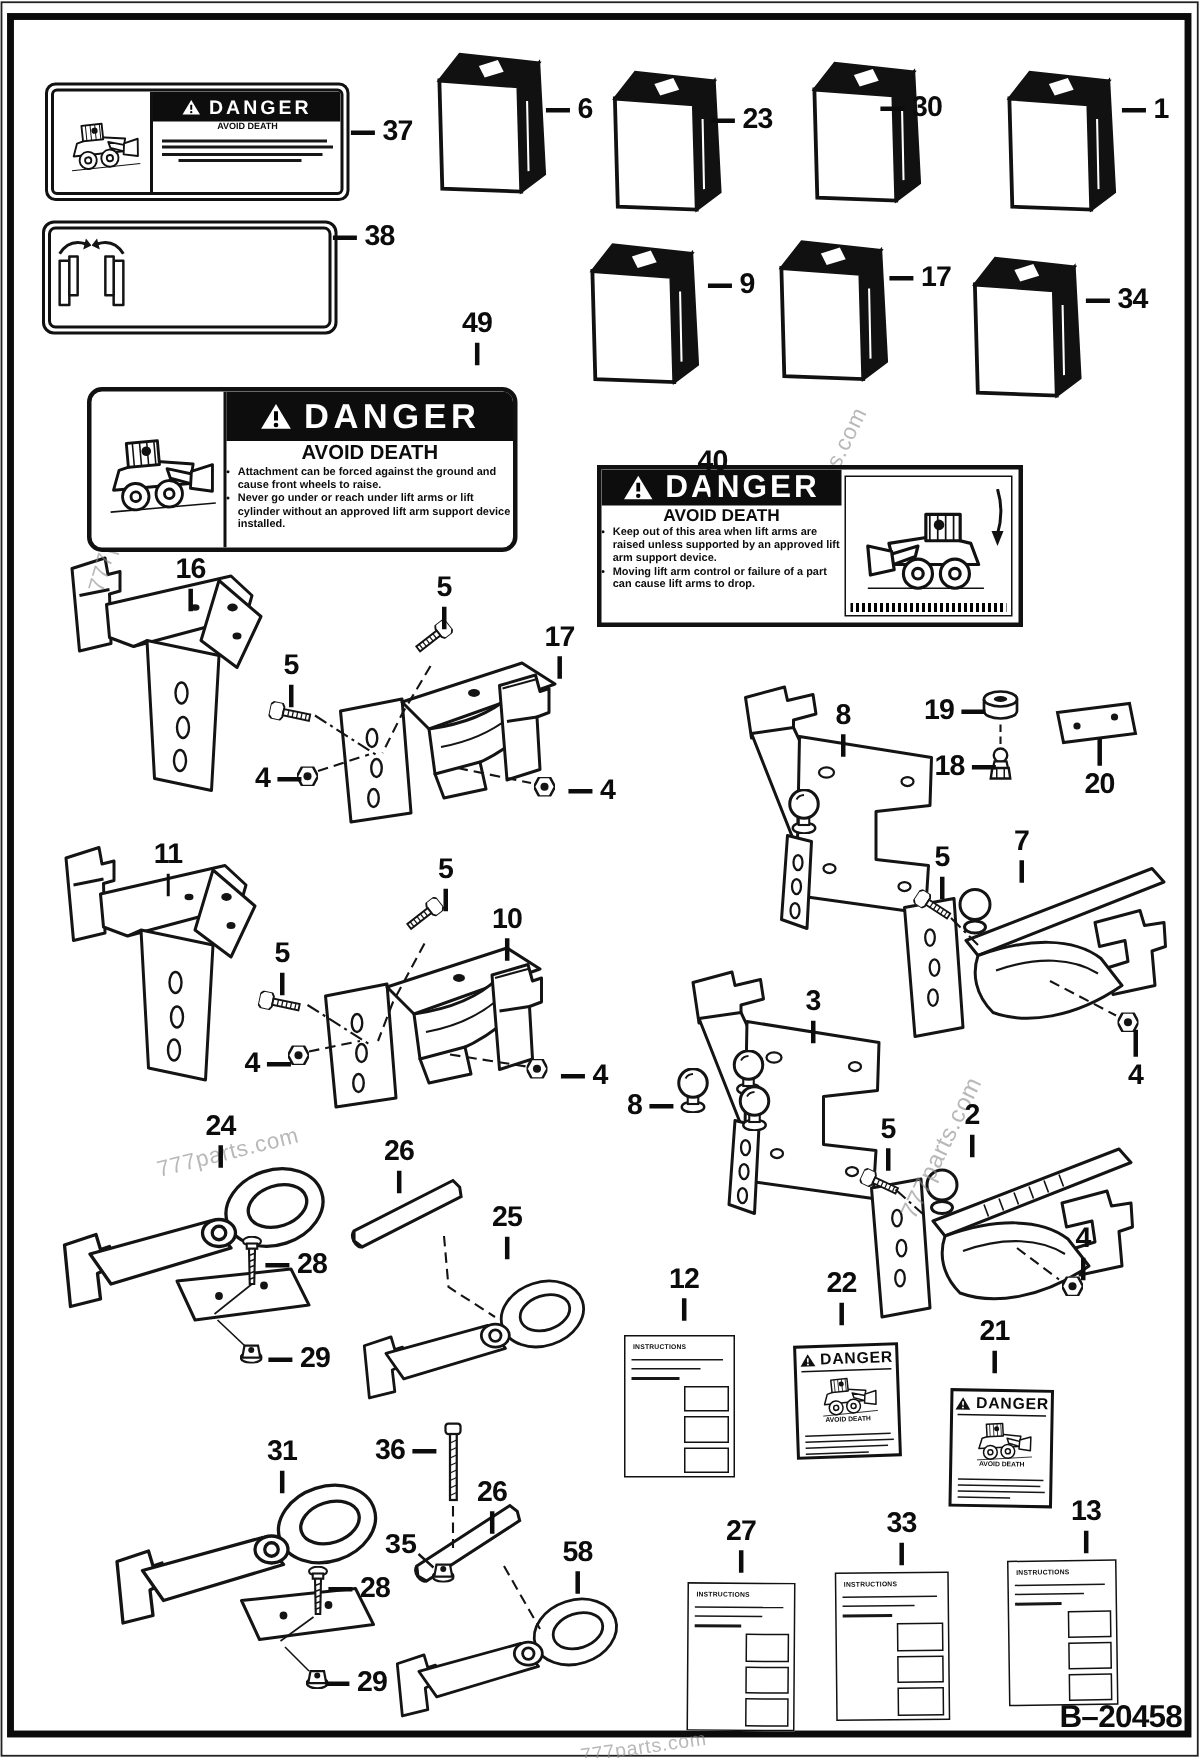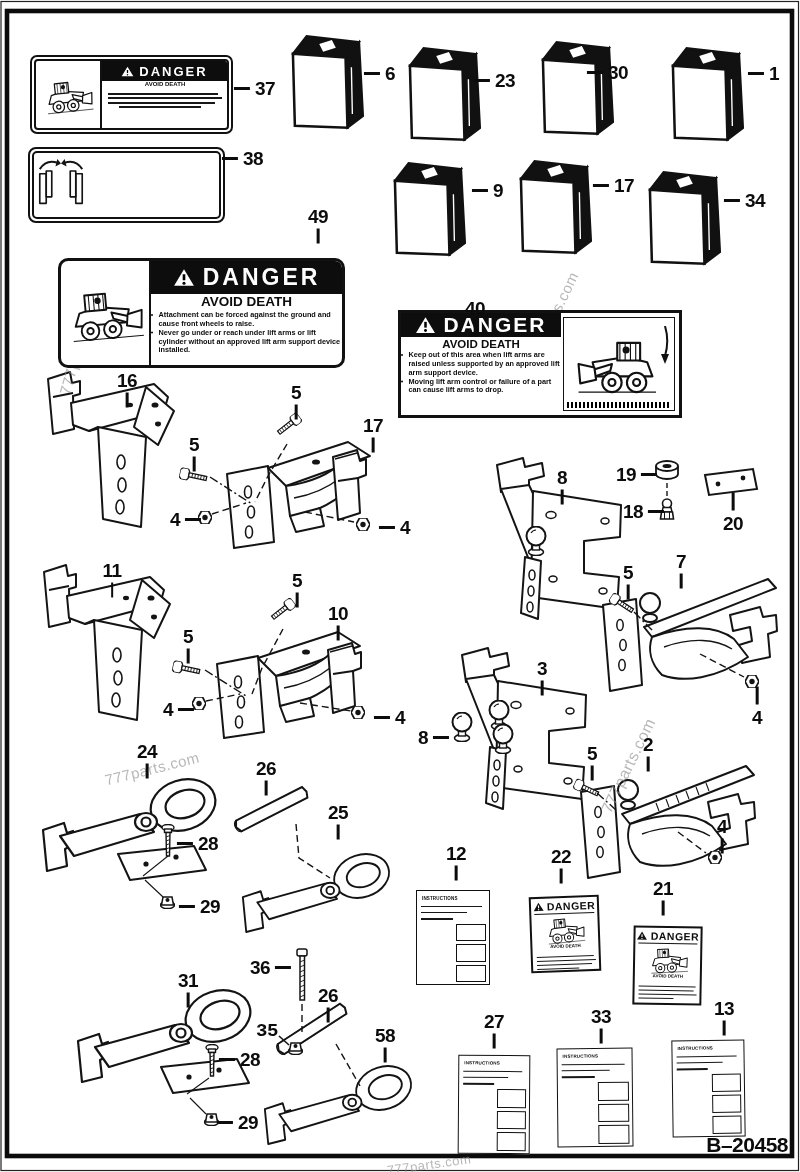--- a/index.html
+++ b/index.html
@@ -729,21 +729,21 @@
       <div class="callout below" style="left: 542px; top: 668px;">3</div>
       <div class="callout right" style="left: 423px; top: 737px;">8</div>
       <div class="callout below" style="left: 592px; top: 753px;">5</div>
       <div class="callout below" style="left: 648px; top: 744px;">2</div>
       <div class="callout below" style="left: 722px; top: 826px;">4</div>
       <div class="callout below" style="left: 147px; top: 751px; text-align: right;">24</div>
       <div class="callout below" style="left: 266px; top: 768px;">26</div>
       <div class="callout left" style="left: 208px; top: 843px;">28</div>
       <div class="callout below" style="left: 338px; top: 812px;">25</div>
       <div class="callout left" style="left: 210px; top: 906px;">29</div>
-      <div class="callout below" style="left: 188px; top: 968px; margin-top: 12px;">31</div>
+      <div class="callout below" style="left: 188px; top: 968px;">31</div>
       <div class="callout right" style="left: 260px; top: 967px;">36</div>
       <div class="callout below" style="left: 328px; top: 995px;">26</div>
       <div class="callout" style="left: 267px; top: 1031px; font-family: Liberation Mono, monospace;">35</div>
       <div class="callout left" style="left: 250px; top: 1059px;">28</div>
       <div class="callout below" style="left: 385px; top: 1035px;">58</div>
       <div class="callout left" style="left: 248px; top: 1122px;">29</div>
       <div class="callout below" style="left: 456px; top: 853px;">12</div>
       <div class="callout below" style="left: 561px; top: 856px;">22</div>
       <div class="callout below" style="left: 663px; top: 888px;">21</div>
       <div class="callout below" style="left: 494px; top: 1021px;">27</div>

